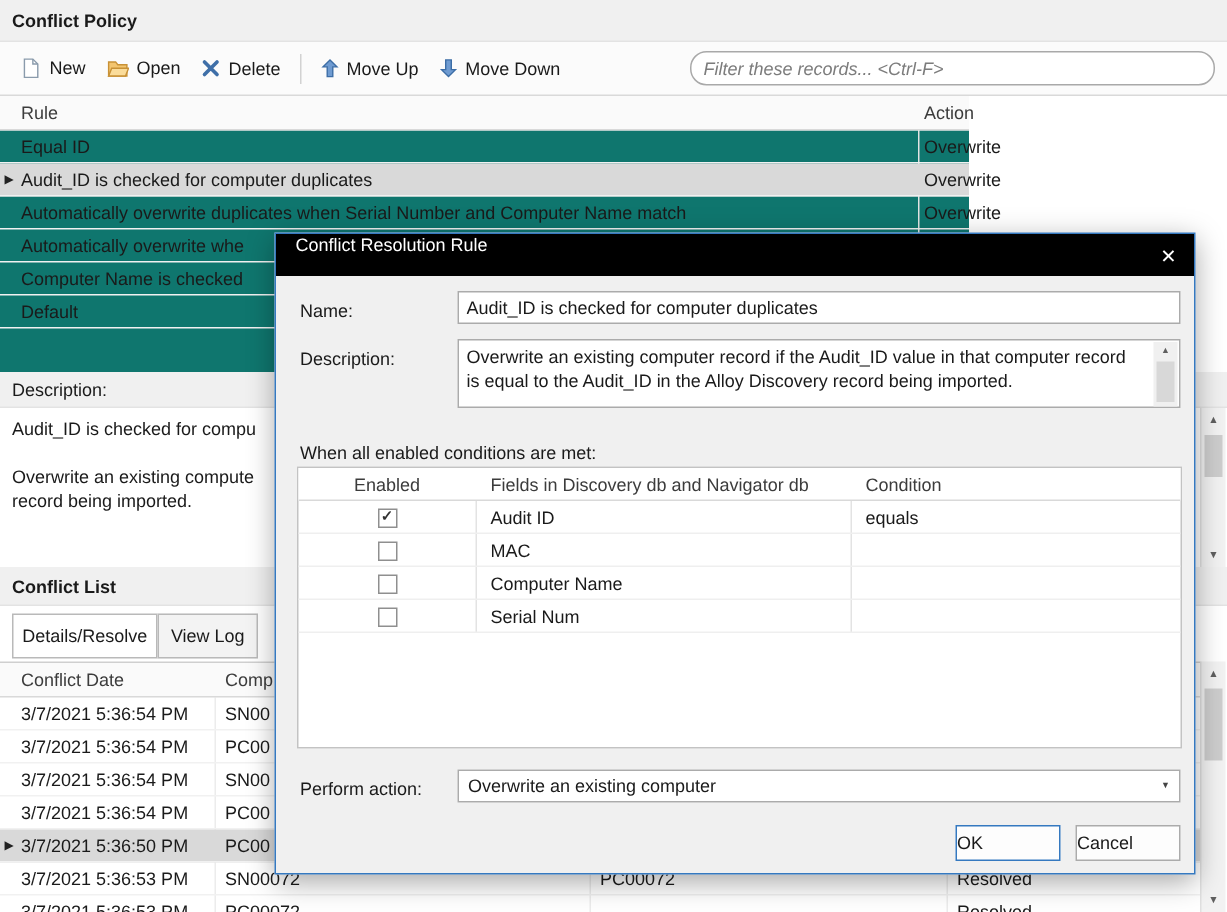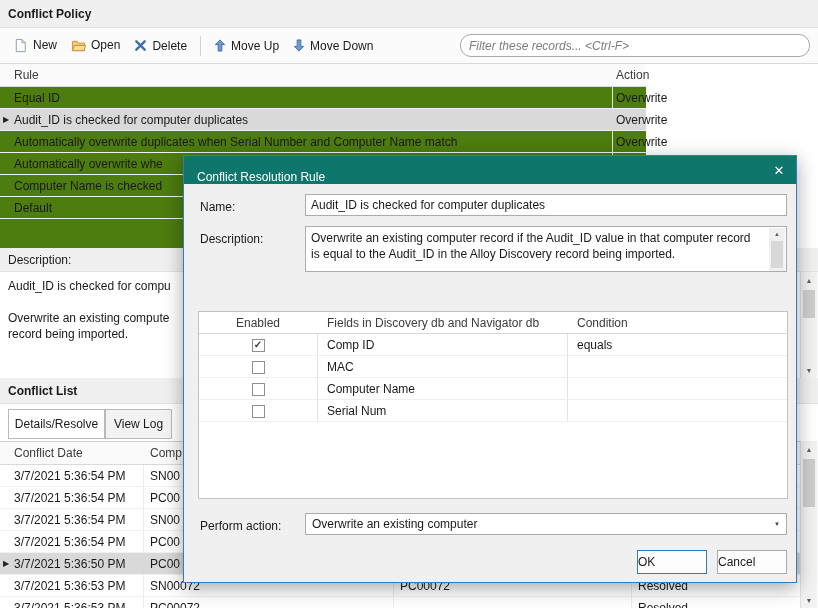--- a/index.html
+++ b/index.html
@@ -17,21 +17,21 @@
   
   #toolbar { position:absolute; top:28px; left:0; width:818px; height:36px; background:#fbfbfb;
              border-bottom:1px solid #d9d9d9; display:flex; align-items:center; padding-left:6px; }
   .tbtn { display:flex; gap:5px; padding:4px 7px; border-radius:2px; cursor:default; }
   .tsep { width:1px; height:20px; background:#d2d2d2; margin:0 6px; }
   #filter-input { position:absolute; right:8px; top:6px; width:350px; height:23px; border:1px solid #a9a9a9;
                   border-radius:11px; padding:0 8px; font:12px "Liberation Sans", sans-serif; background:#fff; color:#1a1a1a; }
   #filter-input::placeholder { font-style:italic; color:#7c7c7c; }
 
   
-  #rules-grid { position:absolute; top:64px; left:0; width:646px; height:184px; background:#4d7c0f; }
+  #rules-grid { position:absolute; top:64px; left:0; width:646px; height:184px; background:#0f766e; }
   .grid-header { position:relative; height:23px; background:#fafafa; border-bottom:1px solid #d9d9d9; color:#3c3c3c; }
   .grid-row { position:relative; height:22px; border-bottom:1px solid #f1f1f1; }
   .grid-row.selected { background:#d9d9d9; }
   .cell-rule { position:absolute; left:14px; top:0; line-height:22px; white-space:nowrap; }
   .cell-action { position:absolute; left:616px; top:0; line-height:22px; white-space:nowrap; }
   .row-marker { position:absolute; left:3px; top:0; line-height:22px; font-size:8px; color:#222; }
   .vline { position:absolute; width:1px; background:#e3e3e3; }
   #rules-vline { left:612px; top:0; height:155px; }
 
   
@@ -61,22 +61,22 @@
   .scroll-arrow { position:absolute; left:0; width:16px; height:16px; display:flex; align-items:center;
                   justify-content:center; font-size:7px; color:#5f5f5f; }
   .sa-top { top:0; } .sa-bottom { bottom:0; }
   .thumb { position:absolute; left:2px; width:12px; background:#cdcdcd; }
   #desc-thumb { top:18px; height:28px; }
   #conflict-thumb { top:18px; height:48px; }
 
   
   #dialog { position:absolute; left:183px; top:155px; width:614px; height:428px; background:#f0f0f0;
             border:1px solid #3579c0; box-shadow:0 5px 18px rgba(0,0,0,0.35); }
-  #dialog-titlebar { position:absolute; top:0; left:0; right:0; height:28px; background:#0f766e; color:#fff;
-                     display:flex; align-items:flex-end; padding-left:13px; }
+  #dialog-titlebar { position:absolute; top:0; left:0; right:0; height:28px; background:#000000; color:#fff;
+                     display:flex; align-items:flex-start; padding-left:13px; }
   #dialog-close { position:absolute; top:0; right:0; width:34px; height:28px; display:flex; align-items:center;
                   justify-content:center; color:#fff; font-size:13px; cursor:default; }
   .dlabel { position:absolute; left:16px; white-space:nowrap; }
   #name-label { top:44px; }
   #name-input { position:absolute; left:121px; top:38px; width:482px; height:22px; border:1px solid #ababab;
                 padding:0 5px; font:12px "Liberation Sans", sans-serif; background:#fff; color:#1a1a1a; }
   #dlg-desc-label { top:76px; }
   #desc-box { position:absolute; left:121px; top:70px; width:482px; height:46px; background:#fff;
               border:1px solid #ababab; padding:3px 24px 3px 5px; line-height:16px; overflow:hidden; }
   #desc-box-scroll { position:absolute; top:1px; right:1px; width:16px; height:53px; background:#f0f0f0; }
@@ -294,35 +294,36 @@
     <div class="dlabel" id="dlg-desc-label">Description:</div>
     <div id="desc-box">
       <span>Overwrite an existing computer record if the Audit_ID value in that computer record is equal to the Audit_ID in the Alloy Discovery record being imported.</span>
       <div id="desc-box-scroll">
         <div class="mini-arrow" style="top:0">▲</div>
         <div id="desc-box-thumb"></div>
         <div class="mini-arrow" style="bottom:0">▼</div>
       </div>
     </div>
 
+    <div class="dlabel" id="cond-label">When all enabled conditions are met:</div>
     <div id="cond-grid">
       <div class="cgvl" id="cgvl1"></div>
       <div class="cgvl" id="cgvl2"></div>
       <div class="cg-header">
         <span class="cg-enabled">Enabled</span>
         <span class="cg-field">Fields in Discovery db and Navigator db</span>
         <span class="cg-cond">Condition</span>
       </div>
       <div class="cg-row">
         <span class="cg-enabled">
             <span class="checkbox">
               <span>✓</span>
             </span>
           </span>
-        <span class="cg-field">Comp ID</span>
+        <span class="cg-field">Audit ID</span>
         <span class="cg-cond">equals</span>
       </div>
       <div class="cg-row">
         <span class="cg-enabled">
             <span class="checkbox">
               <span></span>
             </span>
           </span>
         <span class="cg-field">MAC</span>
         <span class="cg-cond"></span>

